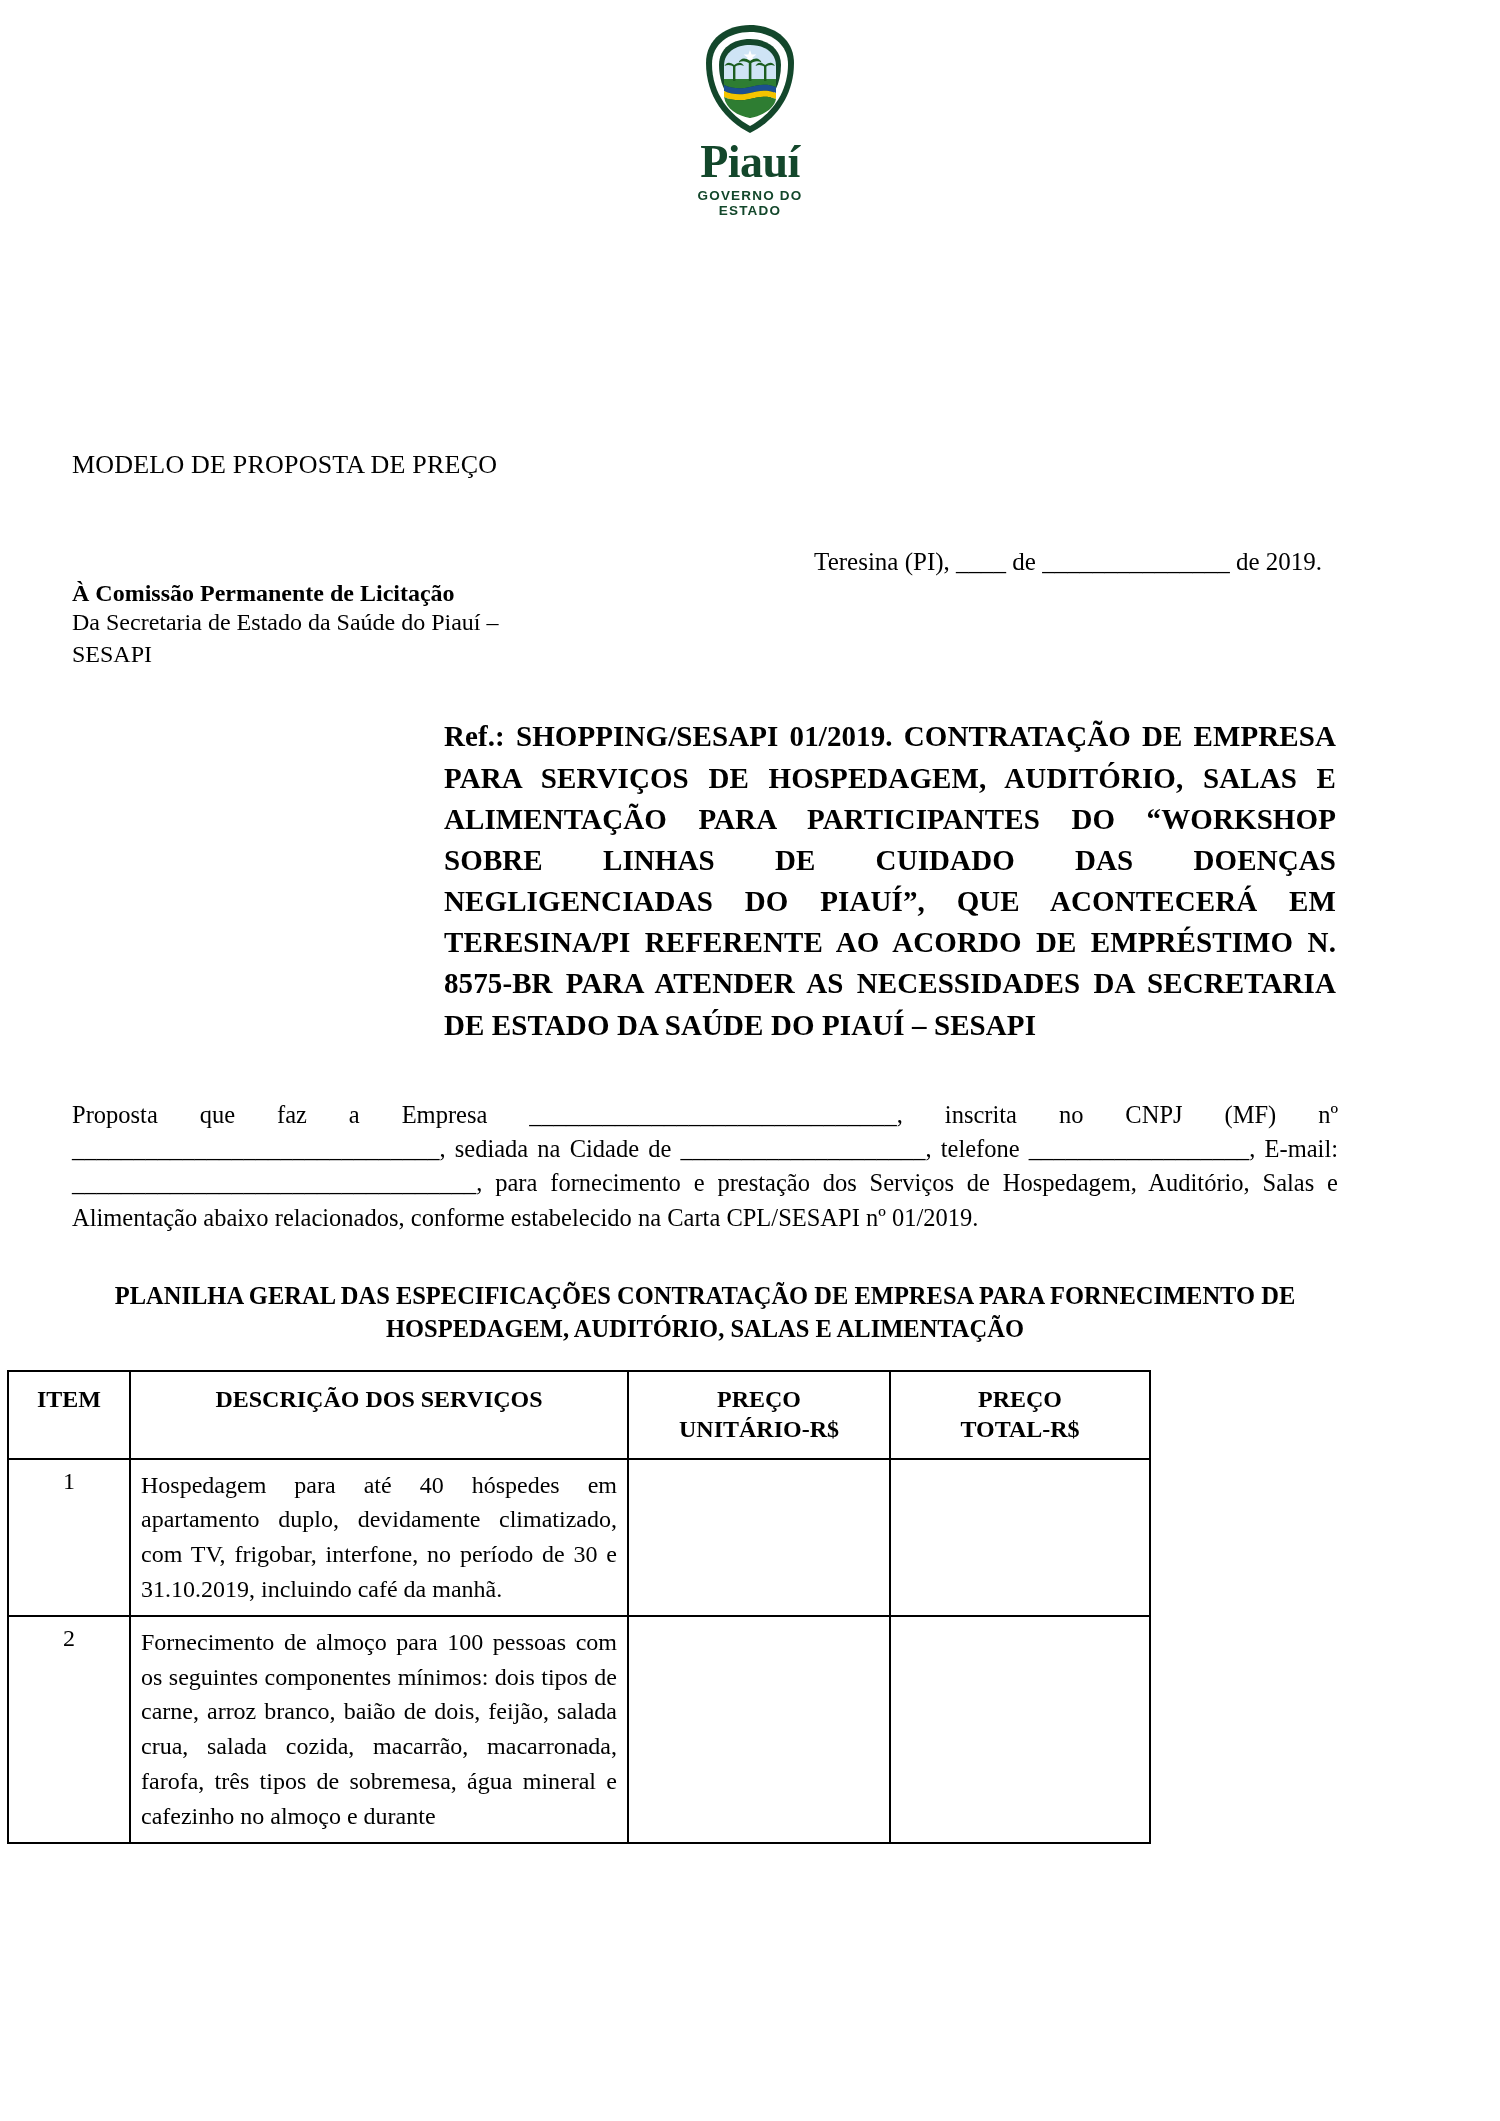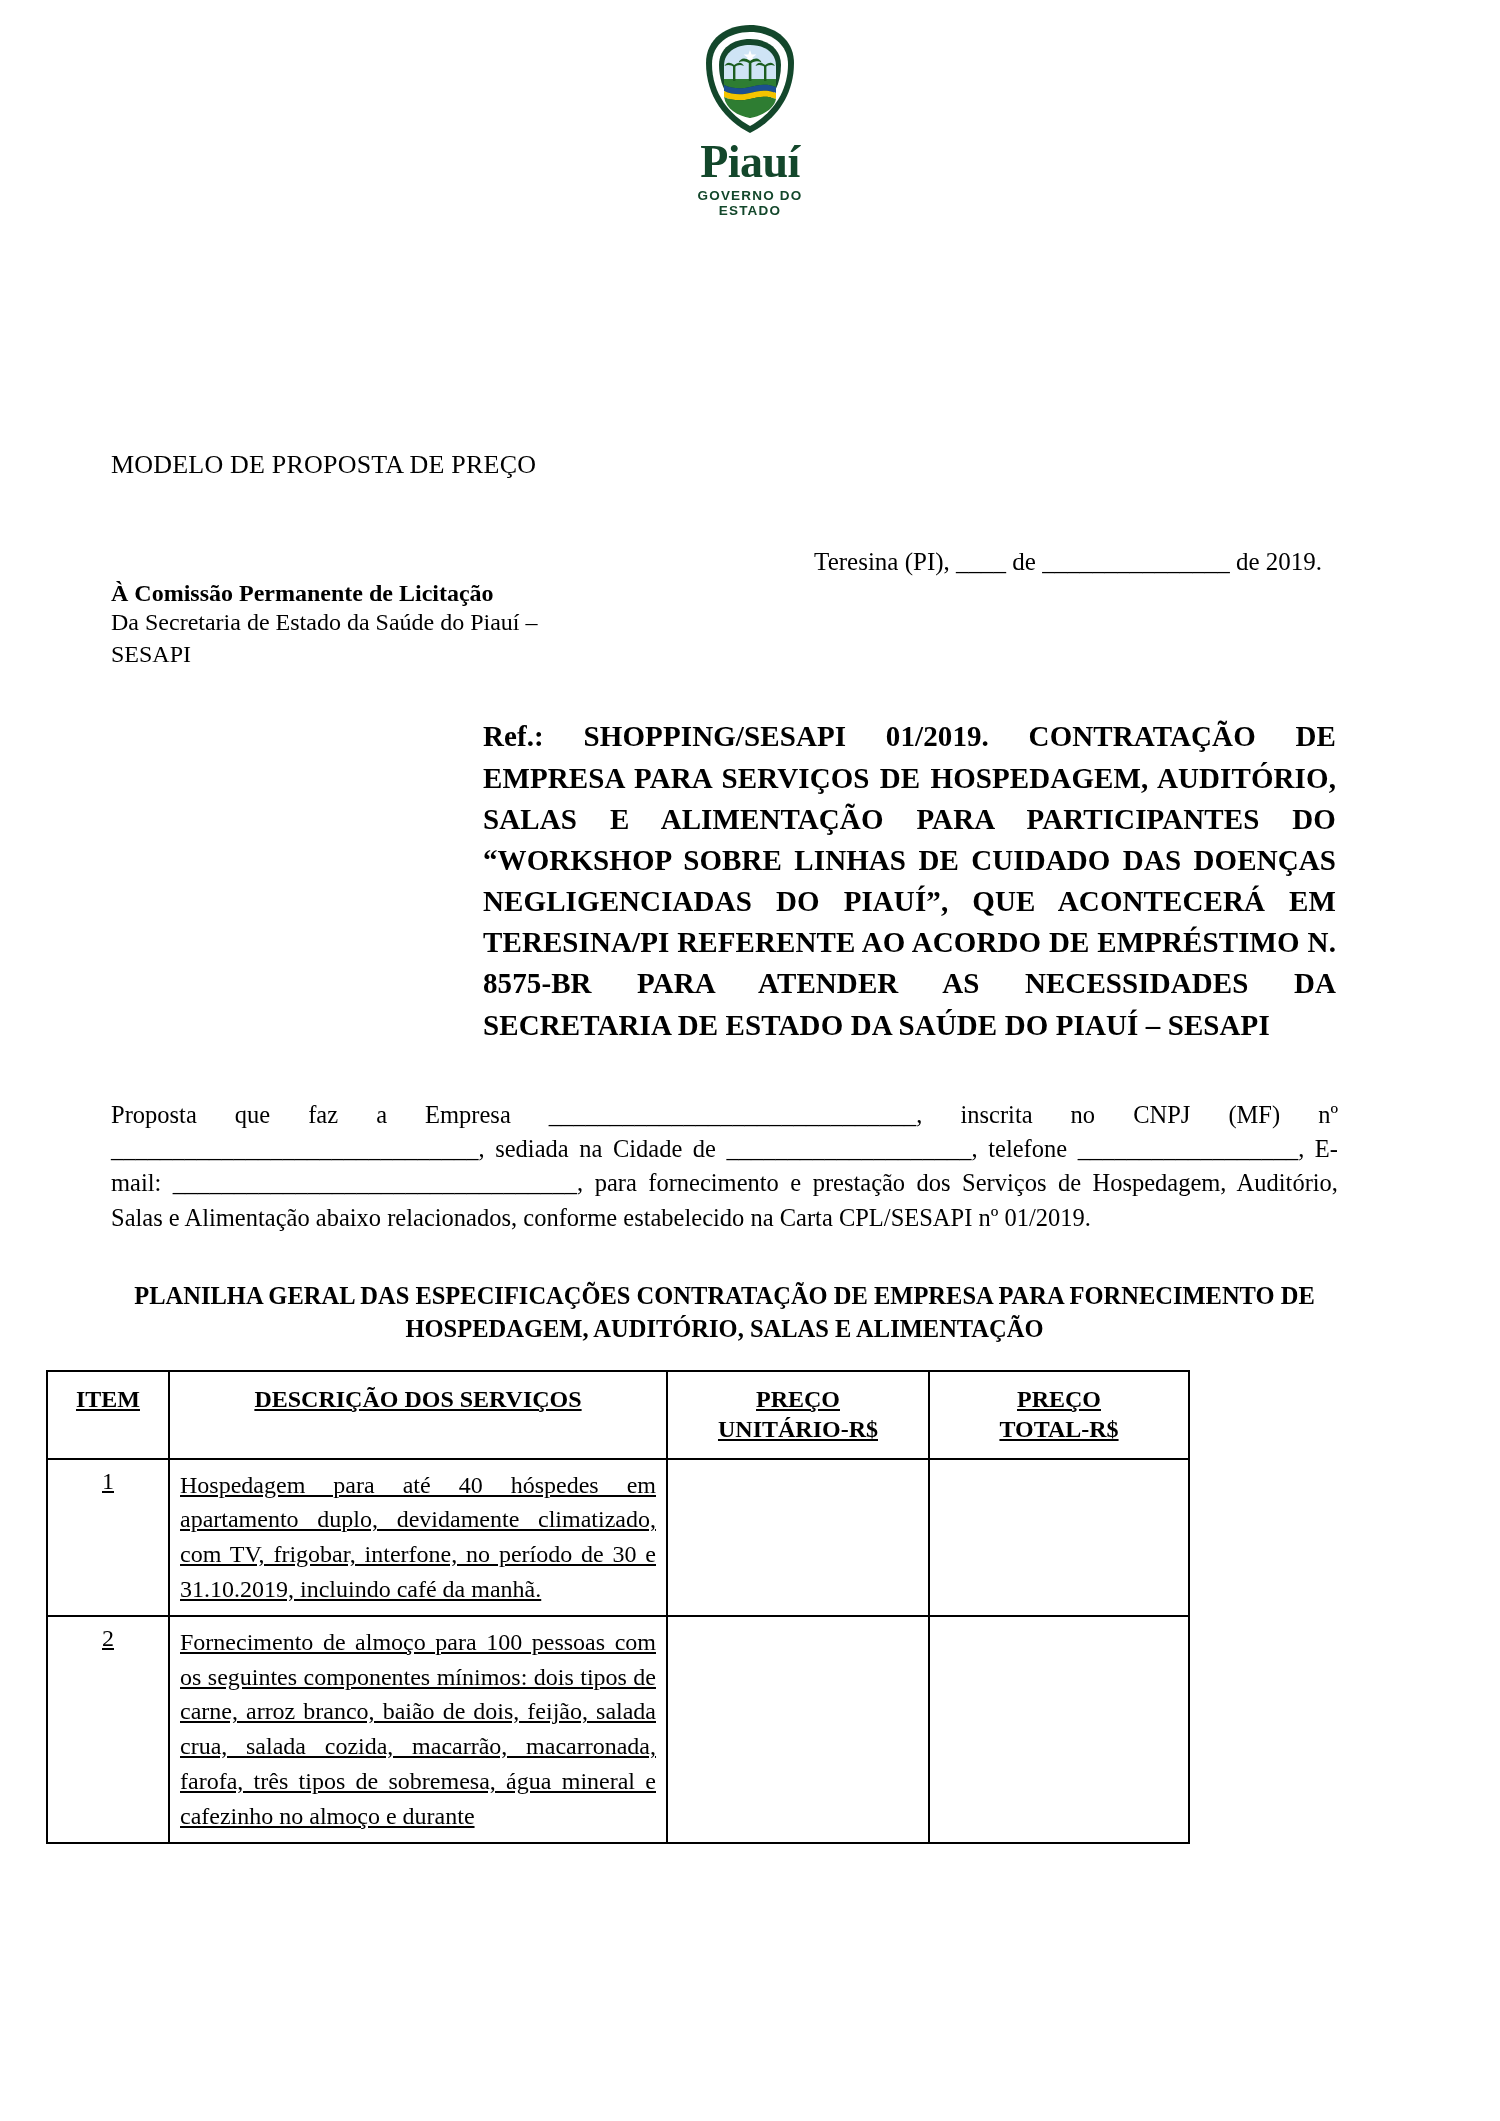--- a/index.html
+++ b/index.html
@@ -51,21 +51,21 @@
     font-family: "Liberation Sans", sans-serif;
     font-size: 13.5px;
     font-weight: bold;
     color: #13472b;
     letter-spacing: 1.2px;
     margin-top: 3px;
   }
 
   
   .content {
-    padding: 0 162px 0 111px;
+    padding: 0 162px 0 72px;
   }
   .title-line {
     margin-top: 232px;
     font-size: 26px;
     letter-spacing: 0.2px;
   }
   .date-line {
     margin-top: 68px;
     font-size: 25px;
     text-align: right;
@@ -109,21 +109,20 @@
     padding: 0 16px;
   }
 
   
   table.spec {
     margin-top: 24px;
     border-collapse: collapse;
     width: 982px;
     margin-left: -65px;
     table-layout: fixed;
-    text-decoration: underline;
   }
   table.spec th, table.spec td {
     border: 2px solid #000;
     vertical-align: top;
     padding: 8px 10px;
     font-size: 24px;
   }
   table.spec thead th {
     font-weight: bold;
     text-align: center;

